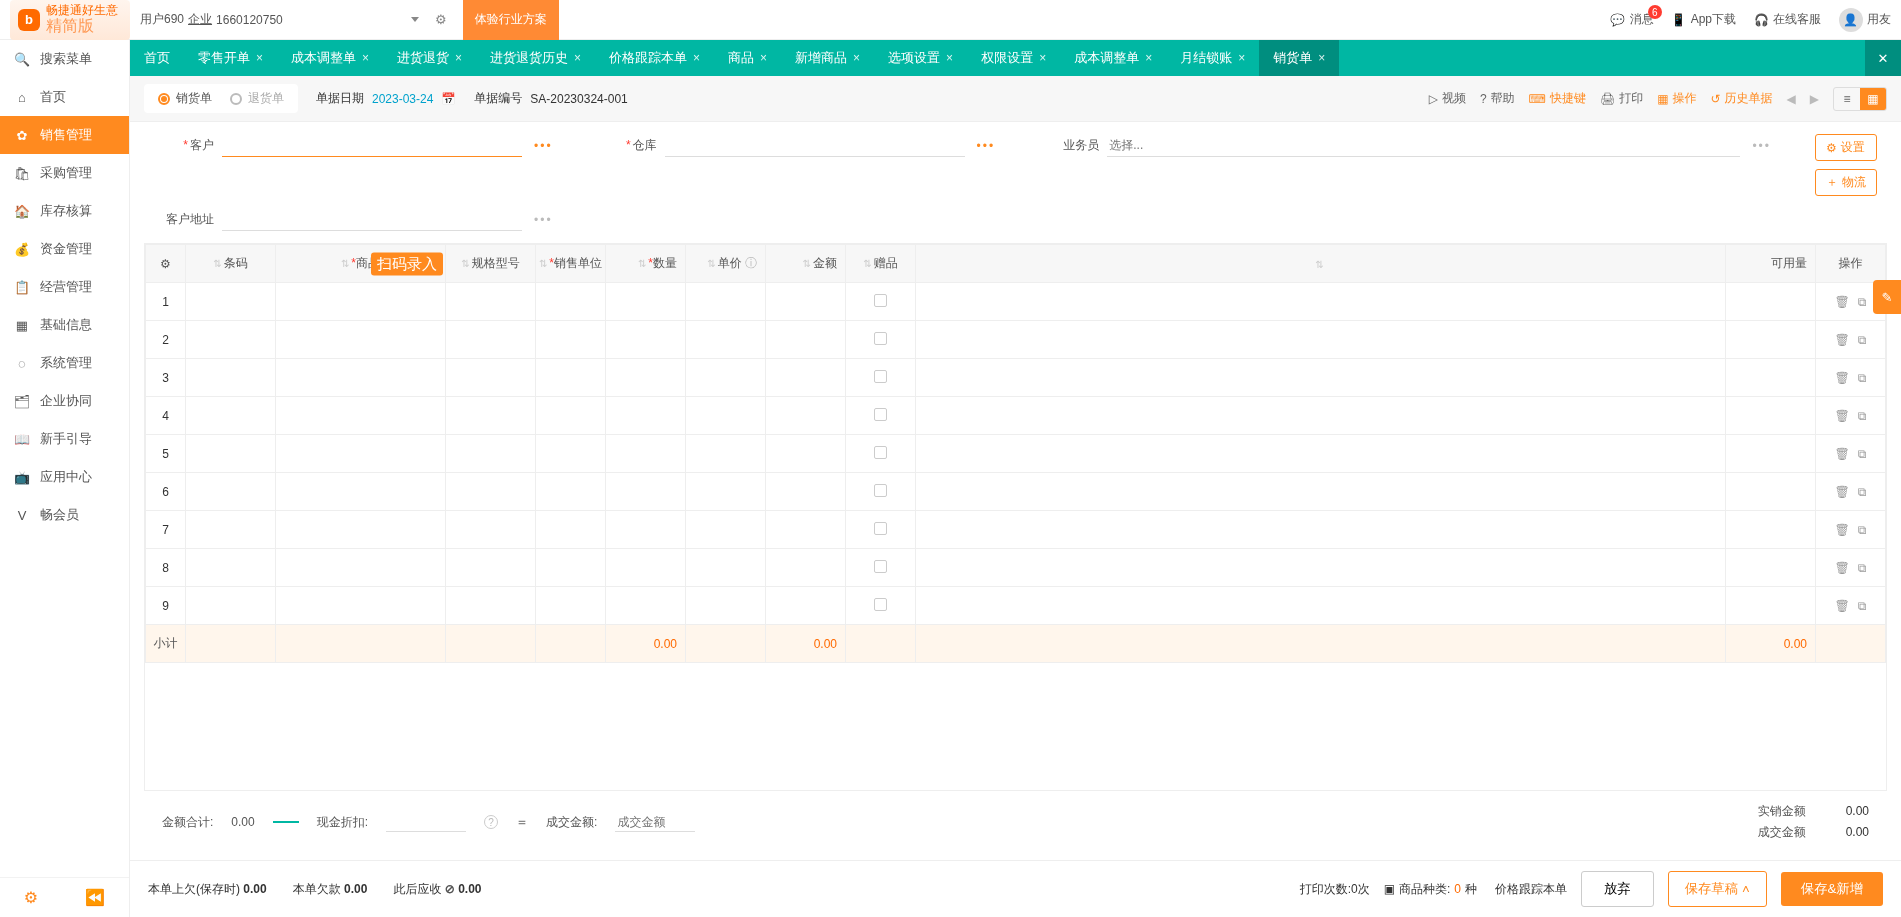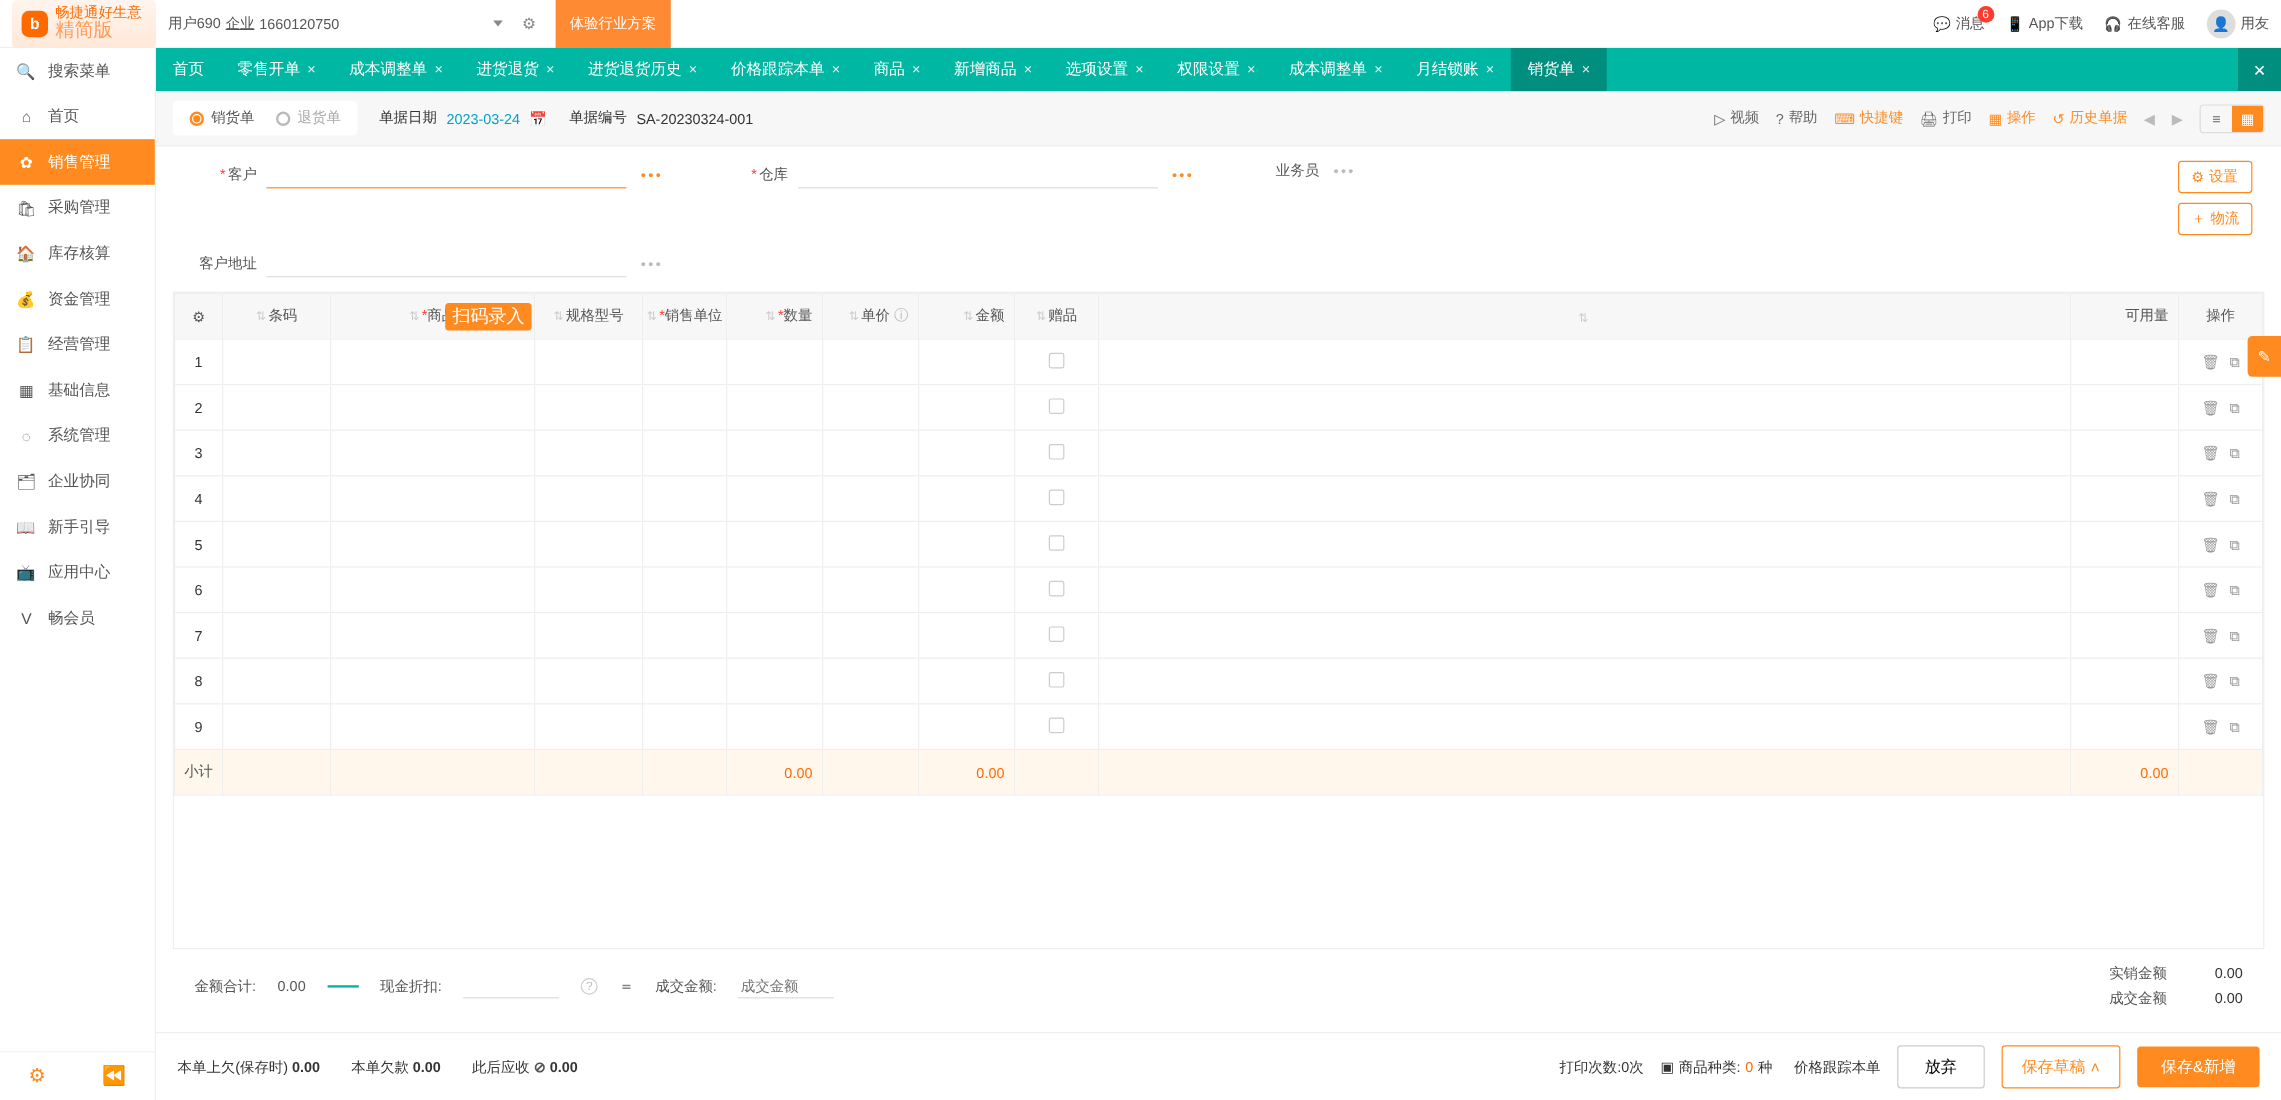--- a/index.html
+++ b/index.html
@@ -339,20 +339,21 @@
           <input class="inp req-line" style="">
           <span class="dots">•••</span>
         </div>
         <div class="fld">
           <span class="lab"><span class="req">*</span><span>仓库</span></span>
           <input class="inp" style="">
           <span class="dots">•••</span>
         </div>
         <div class="fld" style="flex:1">
           <span class="lab"><span>业务员</span></span>
+          <input class="inp" style="flex: 1 1 0%; width: auto;" placeholder="选择...">
           <span class="dots" style="color:#bbb">•••</span>
         </div>
         <div class="side-actions">
           <button class="ghost-btn">
               <span>⚙</span>
               <span>设置</span>
             </button>
           <button class="ghost-btn">
               <span>＋</span>
               <span>物流</span>

